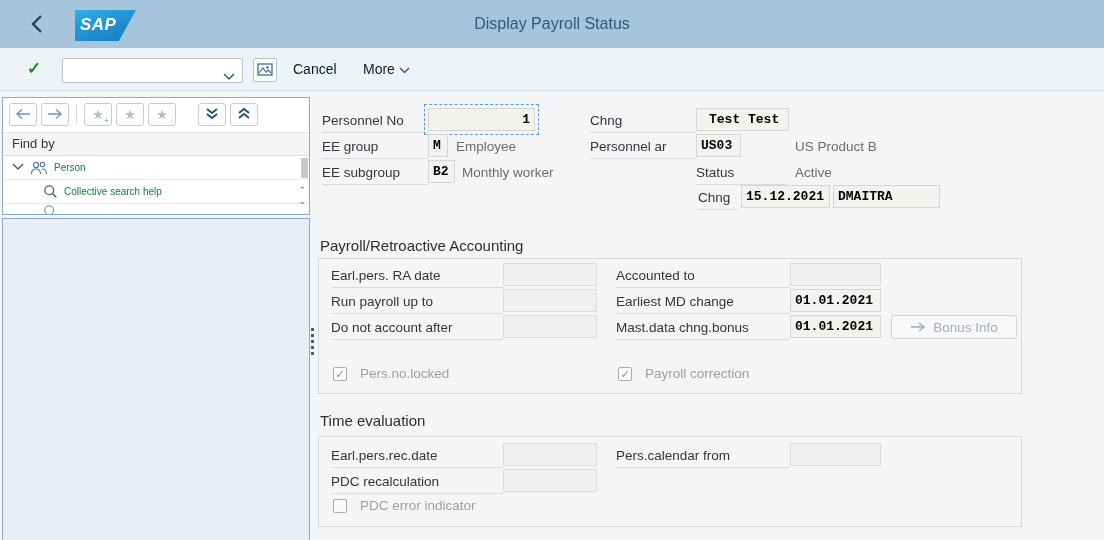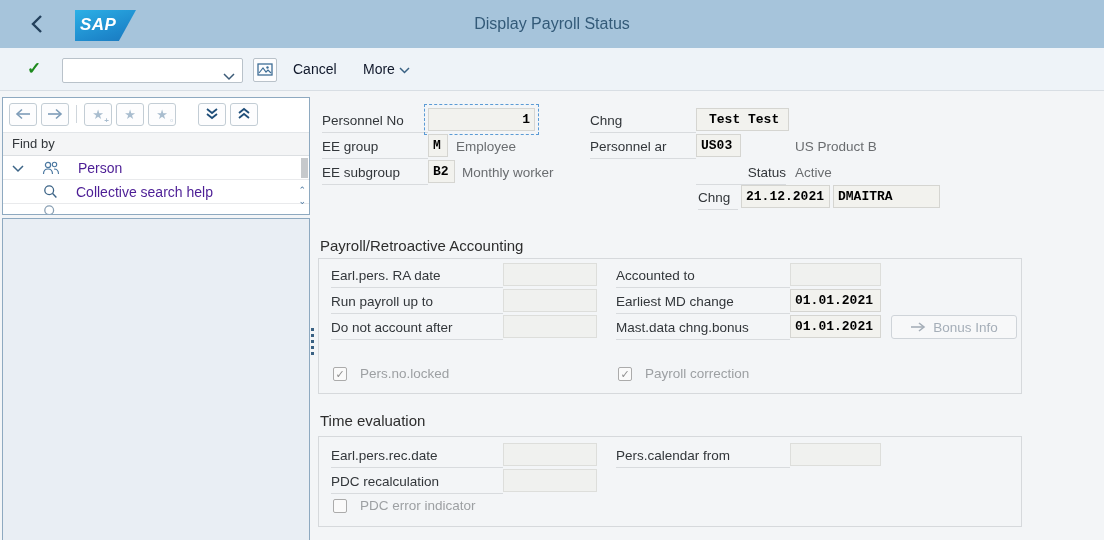--- a/index.html
+++ b/index.html
@@ -41,21 +41,21 @@
   .sbtn { width:28px; height:23px; background:#fdfdfe; border:1px solid #c3cdd5; border-radius:3px;
     display:flex; align-items:center; justify-content:center; cursor:pointer; font-size:13px; }
   .sbtn.star { color:#a9bdcf; font-size:13px; position:relative; }
   .star-mod { position:absolute; right:2px; bottom:0px; font-size:8px; color:#a9bdcf; font-weight:bold; }
   .vsep { width:1px; height:18px; background:#cfd6dc; margin:0 3px; }
   .gap { width:14px; }
   .findby-row { position:absolute; left:0; top:34px; width:100%; height:24px; background:#f4f5f6;
     border-top:1px solid #e3e6e9; border-bottom:1px solid #dcdfe2; font-size:13px; color:#32363a;
     line-height:22px; padding-left:9px; }
   .tree-row { position:absolute; left:0; width:100%; height:24px; border-bottom:1px solid #e9eaec;
-    display:flex; align-items:center; font-size:14px; color:#4c1d95; cursor:pointer; background:#fff;gap:12px; }
+    display:flex; align-items:center; font-size:10px; color:#15803d; cursor:pointer; background:#fff; }
   .tree-row-person { top:58px; }
   .tree-row-collective { top:82px; padding-left:40px; }
   .tree-row-clipped { top:106px; padding-left:40px; height:10px; overflow:hidden; border-bottom:0; }
   .tree-expander { margin-left:9px; margin-right:6px; }
   .tree-label { margin-left:6px; }
   .scroll-thumb { position:absolute; right:1px; top:60px; width:7px; height:20px; background:#c6c9cc; }
   .mini-scroll { position:absolute; right:3px; font-size:9px; color:#4a77a0; line-height:9px; cursor:pointer; }
   .side-panel-bottom { position:absolute; left:2px; top:218px; width:308px; height:324px;
     background:#e9eef4; border:1px solid #8ea9c0; }
   .splitter { position:absolute; left:310px; top:97px; width:6px; height:443px; cursor:col-resize; }
@@ -222,25 +222,25 @@
   <div class="ffield" style="left:112px; top:63px; width:27px;">B2</div>
   <div class="fdesc" style="left:146px; top:65px;">Monthly worker</div>
 
   <div class="flabel" style="left:274px; top:13px; width:106px;">Chng</div>
   <div class="ffield" style="left:380px; top:11px; width:93px;padding-left:12px;">Test Test</div>
 
   <div class="flabel" style="left:274px; top:39px; width:106px;">Personnel ar</div>
   <div class="ffield" style="left:380px; top:37px; width:45px;">US03</div>
   <div class="fdesc" style="left:479px; top:39px;">US Product B</div>
 
-  <div class="flabel" style="left:380px; top:65px; width:90px;text-align:right;">Status</div>
+  <div class="flabel" style="left:380px; top:65px; width:90px;">Status</div>
   <div class="fdesc" style="left:479px; top:65px;">Active</div>
 
   <div class="flabel" style="left:382px; top:90px; width:40px;">Chng</div>
-  <div class="ffield" style="left:425px; top:88px; width:89px;">21.12.2021</div>
+  <div class="ffield" style="left:425px; top:88px; width:89px;">15.12.2021</div>
   <div class="ffield" style="left:517px; top:88px; width:107px;">DMAITRA</div>
 
   <div class="section-title" style="left:4px; top:140px;">Payroll/Retroactive Accounting</div>
   <div class="groupbox" style="left:2px; top:161px; width:704px; height:136px;">
 
     <div class="flabel" style="left:12px; top:6px; width:172px;">Earl.pers. RA date</div>
     <div class="ffield empty" style="left:184px; top:4px; width:94px;"></div>
     <div class="flabel" style="left:297px; top:6px; width:174px;">Accounted to</div>
     <div class="ffield empty" style="left:471px; top:4px; width:91px;"></div>
 

